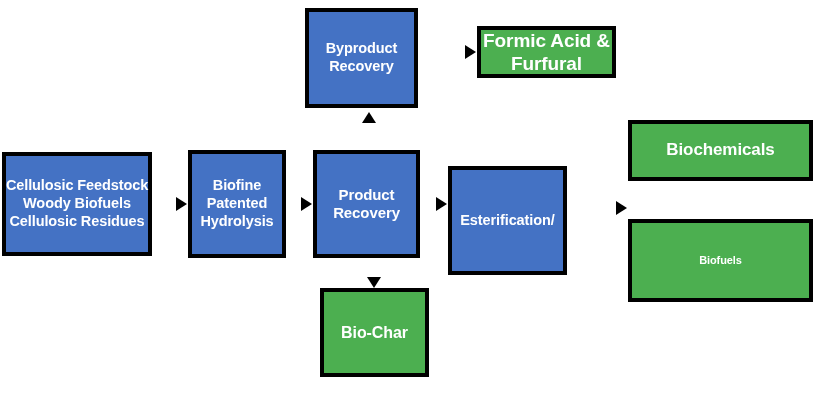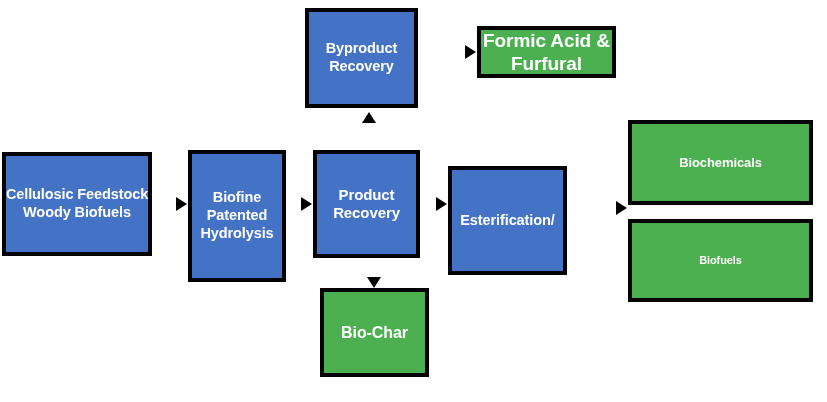--- a/index.html
+++ b/index.html
@@ -31,27 +31,27 @@
     letter-spacing: -0.1px;
     user-select: none;
   }
   .node.blue { background: #4472c4; }
   .node.green { background: #4caf50; }
   .node .lines { padding: 0 4px; }
   .node .ln { display: block; white-space: nowrap; }
 
   
   #n-feedstock   { left: 2px;   top: 152px; width: 150px; height: 104px; font-size: 14.5px; }
-  #n-biofine     { left: 188px; top: 150px; width: 98px;  height: 132px; font-size: 14.5px; }
+  #n-biofine     { left: 188px; top: 150px; width: 98px;  height: 108px; font-size: 14.5px; }
   #n-product     { left: 313px; top: 150px; width: 107px; height: 108px; font-size: 15px; }
   #n-ester       { left: 448px; top: 166px; width: 119px; height: 109px; font-size: 14.5px; }
   #n-byproduct   { left: 305px; top: 8px;   width: 113px; height: 100px; font-size: 14.5px; }
   #n-formic      { left: 477px; top: 26px;  width: 139px; height: 52px;  font-size: 19px; }
   #n-biochar     { left: 320px; top: 288px; width: 109px; height: 89px;  font-size: 16px; }
-  #n-biochem     { left: 628px; top: 120px; width: 185px; height: 85px;  font-size: 13px; }
+  #n-biochem     { left: 628px; top: 120px; width: 185px; height: 61px;  font-size: 17px; }
   #n-biofuels    { left: 628px; top: 219px; width: 185px; height: 83px;  font-size: 11px; }
 
   
   .arrow {
     position: absolute;
   }
   .arrow .shaft {
     position: absolute;
     background: #000000;
   }
@@ -95,20 +95,21 @@
 </style>
 </head>
 <body>
 
 <div id="canvas">
 
   <div class="node blue" id="n-feedstock">
     <span class="lines">
       <span class="ln">Cellulosic Feedstock</span>
       <span class="ln">Woody Biofuels</span>
+      <span class="ln">Cellulosic Residues</span>
     </span>
   </div>
 
   <div class="node blue" id="n-biofine">
     <span class="lines">
       <span class="ln">Biofine</span>
       <span class="ln">Patented</span>
       <span class="ln">Hydrolysis</span>
     </span>
   </div>

